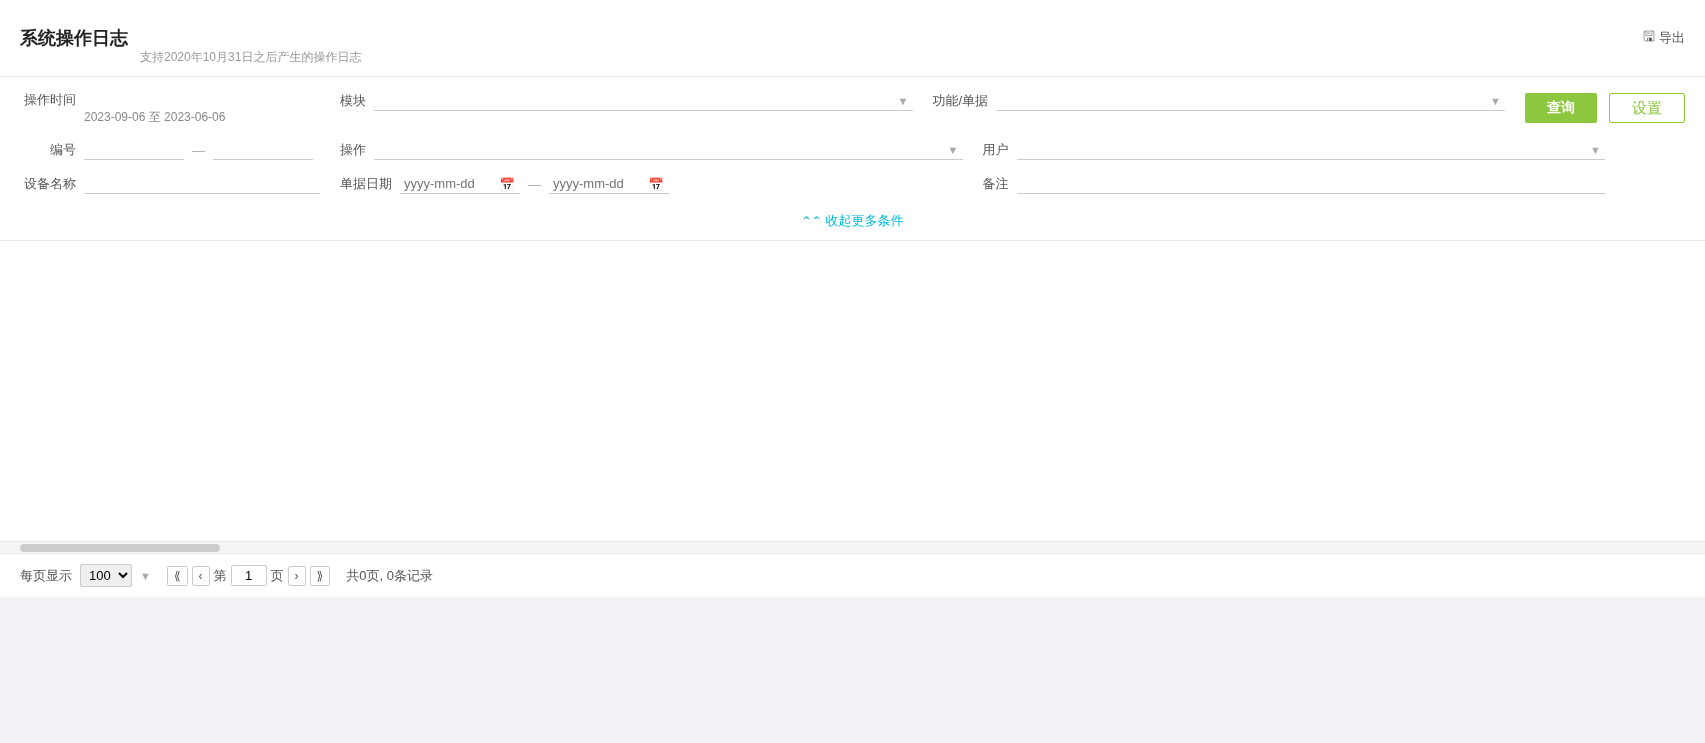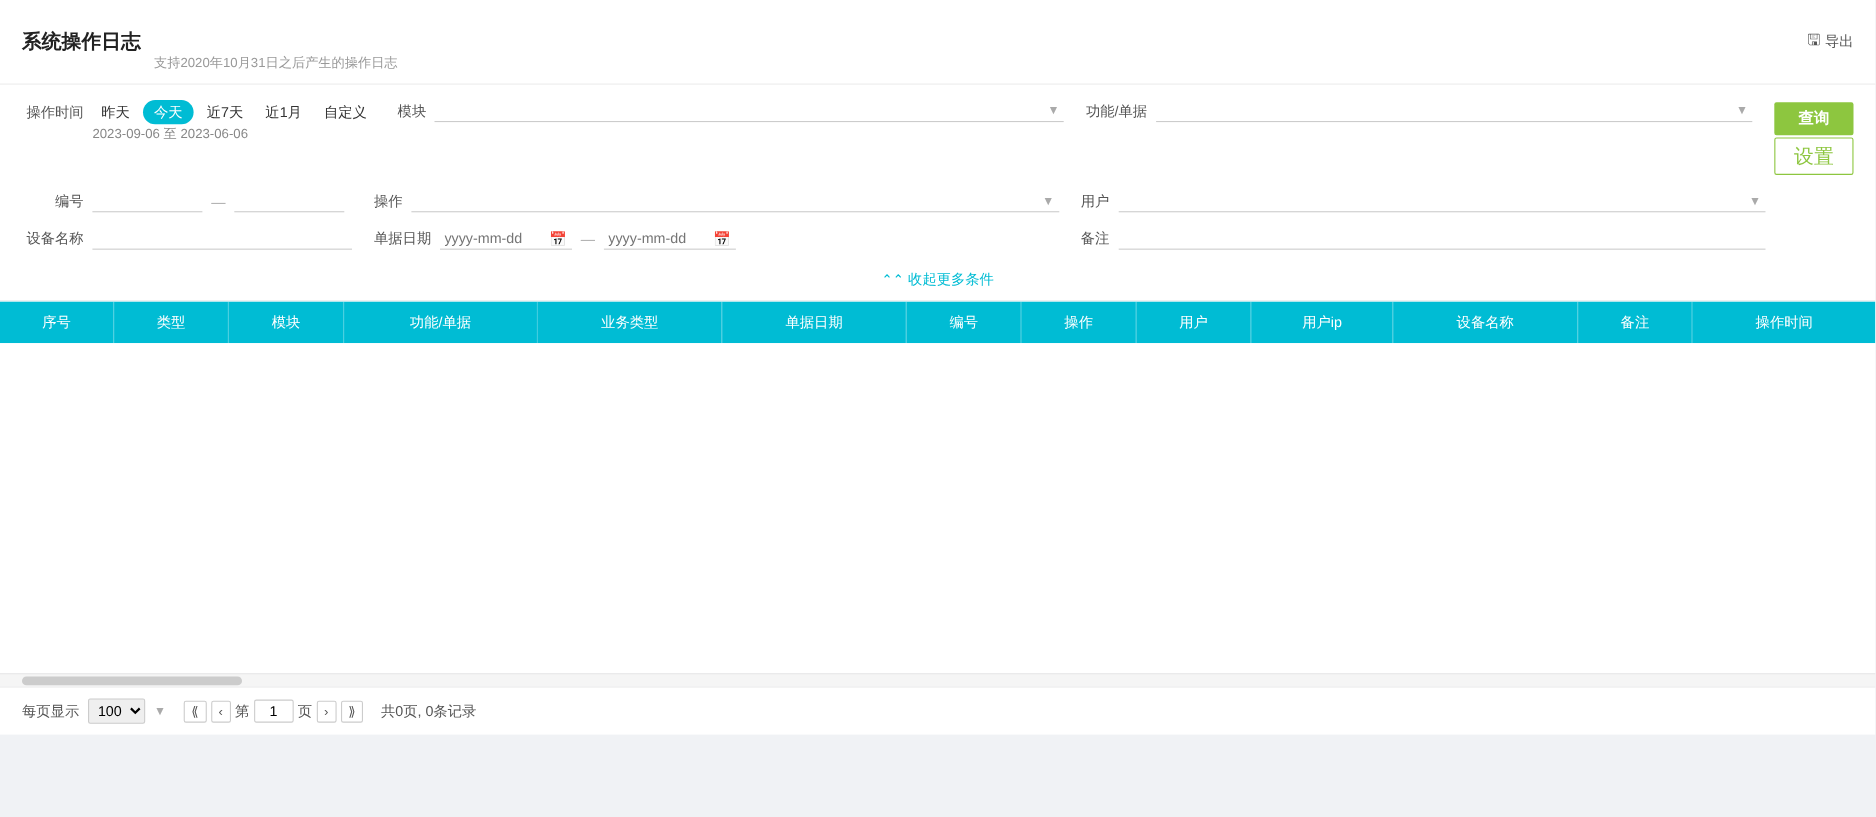--- a/index.html
+++ b/index.html
@@ -37,27 +37,20 @@
   </button>
 </div>
 
 <div style="background:#fff; padding:14px 20px 0 20px; border-bottom:1px solid #e8e8e8;">
 
   <div style="display:flex; align-items:flex-start; margin-bottom:14px;">
 
     <div style="display:flex; flex-direction:column; min-width:300px; margin-right:20px;">
       <div style="display:flex; align-items:center; gap:0;">
         <span style="color:#555; font-size:13px; white-space:nowrap; min-width:56px; text-align:right; margin-right:8px;">操作时间</span>
-        <div style="display:flex; align-items:center; gap:4px;">
-          <button style="padding:2px 8px; border:none; background:none; cursor:pointer; font-size:13px; color:#333; border-radius:3px;">昨天</button>
-          <button style="padding:2px 10px; border:none; background:#00bcd4; color:#fff; cursor:pointer; font-size:13px; border-radius:12px;">今天</button>
-          <button style="padding:2px 8px; border:none; background:none; cursor:pointer; font-size:13px; color:#333; border-radius:3px;">近7天</button>
-          <button style="padding:2px 8px; border:none; background:none; cursor:pointer; font-size:13px; color:#333; border-radius:3px;">近1月</button>
-          <button style="padding:2px 8px; border:none; background:none; cursor:pointer; font-size:13px; color:#333; border-radius:3px;">自定义</button>
-        </div>
       </div>
       <div style="margin-left:64px;">
         <span style="font-size:12px; color:#888;">2023-09-06 至 2023-06-06</span>
       </div>
     </div>
 
     <div style="display:flex; align-items:center; flex:1; margin-right:20px;">
       <span style="color:#555; font-size:13px; white-space:nowrap; margin-right:8px;">模块</span>
       <div style="position:relative; display:inline-flex; align-items:center; flex:1;">
         <select style="border:none; border-bottom:1px solid #ccc; background:transparent; font-size:13px; padding:2px 24px 2px 4px; appearance:none; -webkit-appearance:none; cursor:pointer; width:100%; color:#333; outline:none;">
@@ -70,23 +63,23 @@
     <div style="display:flex; align-items:center; flex:1; margin-right:20px;">
       <span style="color:#555; font-size:13px; white-space:nowrap; margin-right:8px;">功能/单据</span>
       <div style="position:relative; display:inline-flex; align-items:center; flex:1;">
         <select style="border:none; border-bottom:1px solid #ccc; background:transparent; font-size:13px; padding:2px 24px 2px 4px; appearance:none; -webkit-appearance:none; cursor:pointer; width:100%; color:#333; outline:none;">
           <option value=""></option>
         </select>
         <span style="position:absolute; right:4px; pointer-events:none; color:#aaa; font-size:11px;">▼</span>
       </div>
     </div>
 
-    <div style="display:flex; flex-direction:column; gap:2px; padding-top:2px;">
+    <div style="display:flex; flex-direction:row; gap:12px; padding-top:2px;">
       <button style="background:#8dc63f; color:#fff; border:none; padding:6px 22px; font-size:14px; cursor:pointer; border-radius:2px; font-weight:bold;">查询</button>
-      <button style="background:#fff; color:#8dc63f; border:1px solid #8dc63f; padding:4px 5px; font-size:18px; cursor:pointer; border-radius:2px;">设置</button>
+      <button style="background:#fff; color:#8dc63f; border:1px solid #8dc63f; padding:4px 22px; font-size:15px; cursor:pointer; border-radius:2px;">设置</button>
     </div>
   </div>
 
   <div style="display:flex; align-items:center; margin-bottom:14px;">
     <div style="display:flex; align-items:center; min-width:300px; margin-right:20px;">
       <span style="color:#555; font-size:13px; white-space:nowrap; min-width:56px; text-align:right; margin-right:8px;">编号</span>
       <input style="border-top: none; border-right: none; border-left: none; border-image: initial; border-bottom: 1px solid rgb(204, 204, 204); font-size: 13px; padding: 2px 4px; outline: none; width: 100px; background: transparent;" type="text" value="">
       <span style="margin:0 8px; color:#aaa;">—</span>
       <input style="border-top: none; border-right: none; border-left: none; border-image: initial; border-bottom: 1px solid rgb(204, 204, 204); font-size: 13px; padding: 2px 4px; outline: none; width: 100px; background: transparent;" type="text" value="">
     </div>
@@ -137,41 +130,20 @@
     </div>
   </div>
 
   <div style="text-align:center; padding:4px 0 10px; color:#00bcd4; cursor:pointer; font-size:13px; display:flex; align-items:center; justify-content:center; gap:4px;">
     <span style="font-size:12px;">⌃⌃</span>
     <span>收起更多条件</span>
   </div>
 </div>
 
 <div style="background:#fff; overflow-x:auto;">
-  <table>
-    <thead>
-      <tr>
-        <th>序号</th>
-        <th>类型</th>
-        <th>模块</th>
-        <th>功能/单据</th>
-        <th>业务类型</th>
-        <th>单据日期</th>
-        <th>编号</th>
-        <th>操作</th>
-        <th>用户</th>
-        <th>用户ip</th>
-        <th>设备名称</th>
-        <th>备注</th>
-        <th>操作时间</th>
-      </tr>
-    </thead>
-    <tbody id="table-body">
-    </tbody>
-  </table>
 
   <div style="height:300px; background:#fff;"></div>
 </div>
 
 <div style="height:12px; background:#f5f5f5; border-top:1px solid #e8e8e8; position:relative;">
   <div style="position:absolute; left:20px; top:2px; width:200px; height:8px; background:#ccc; border-radius:4px;"></div>
 </div>
 
 <div style="background:#fff; border-top:1px solid #e8e8e8; padding:10px 20px; display:flex; align-items:center; justify-content:flex-start; gap:8px;">
   <span style="color:#555; font-size:13px;">每页显示</span>

